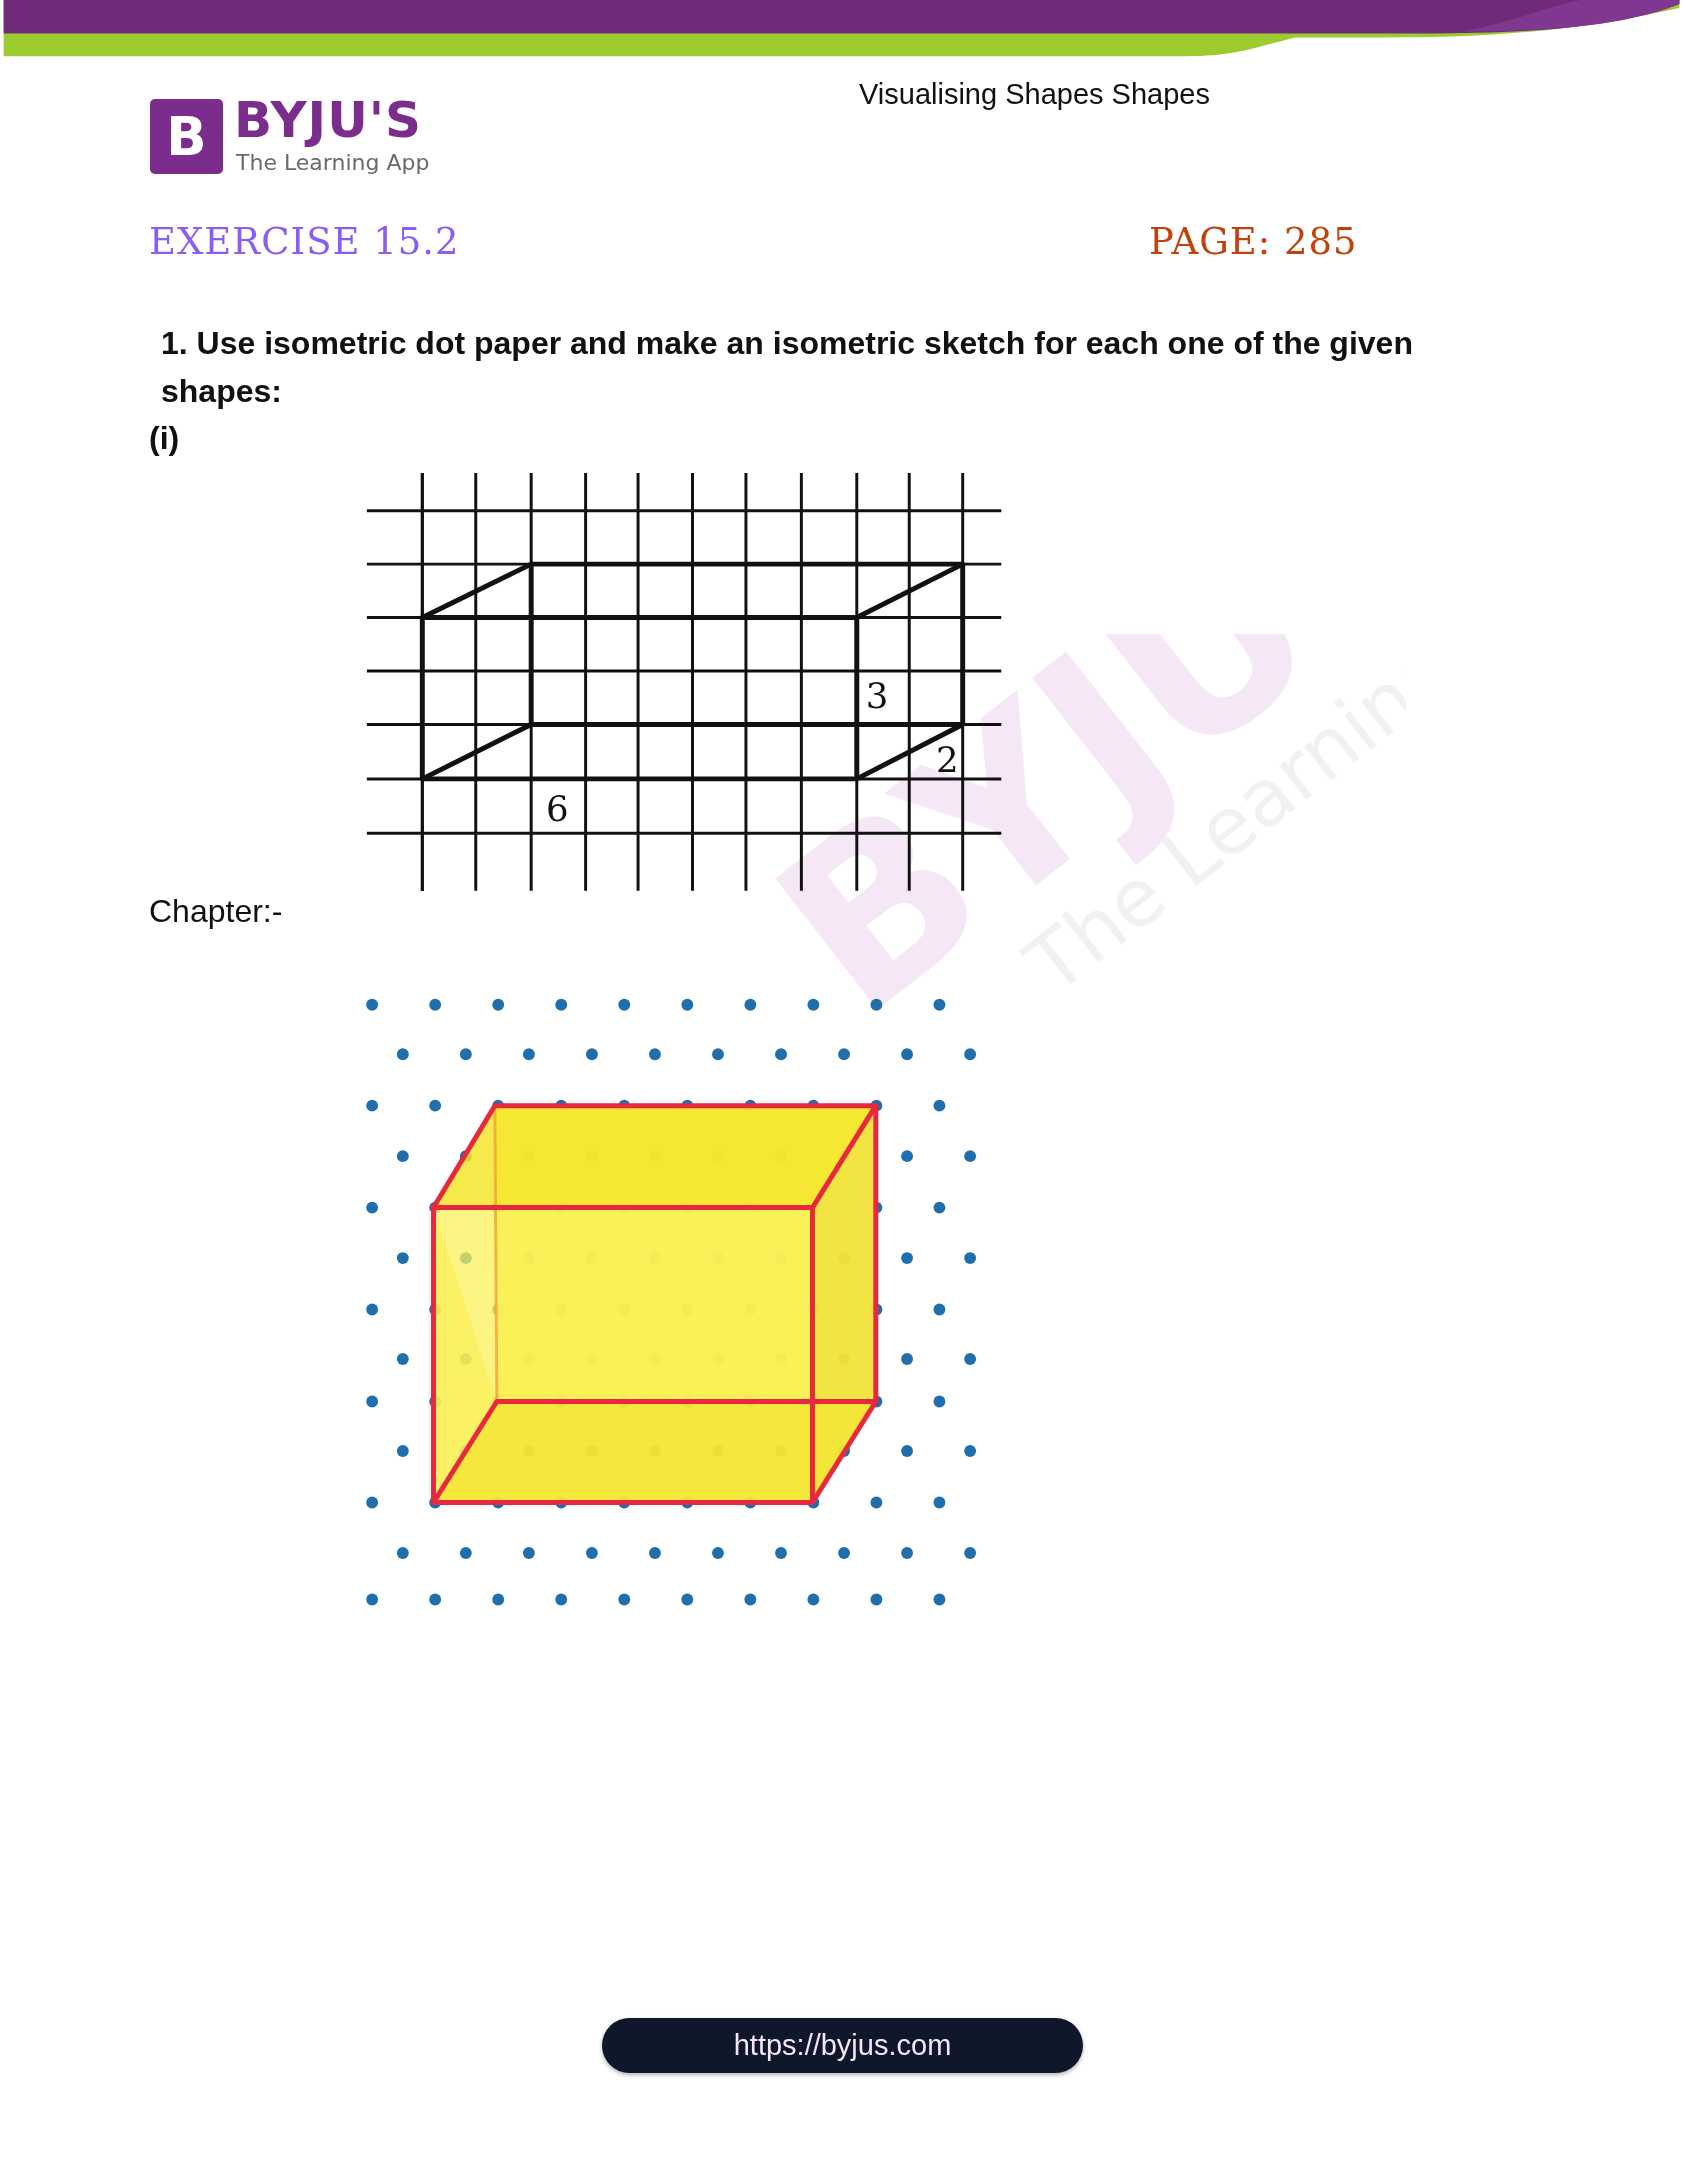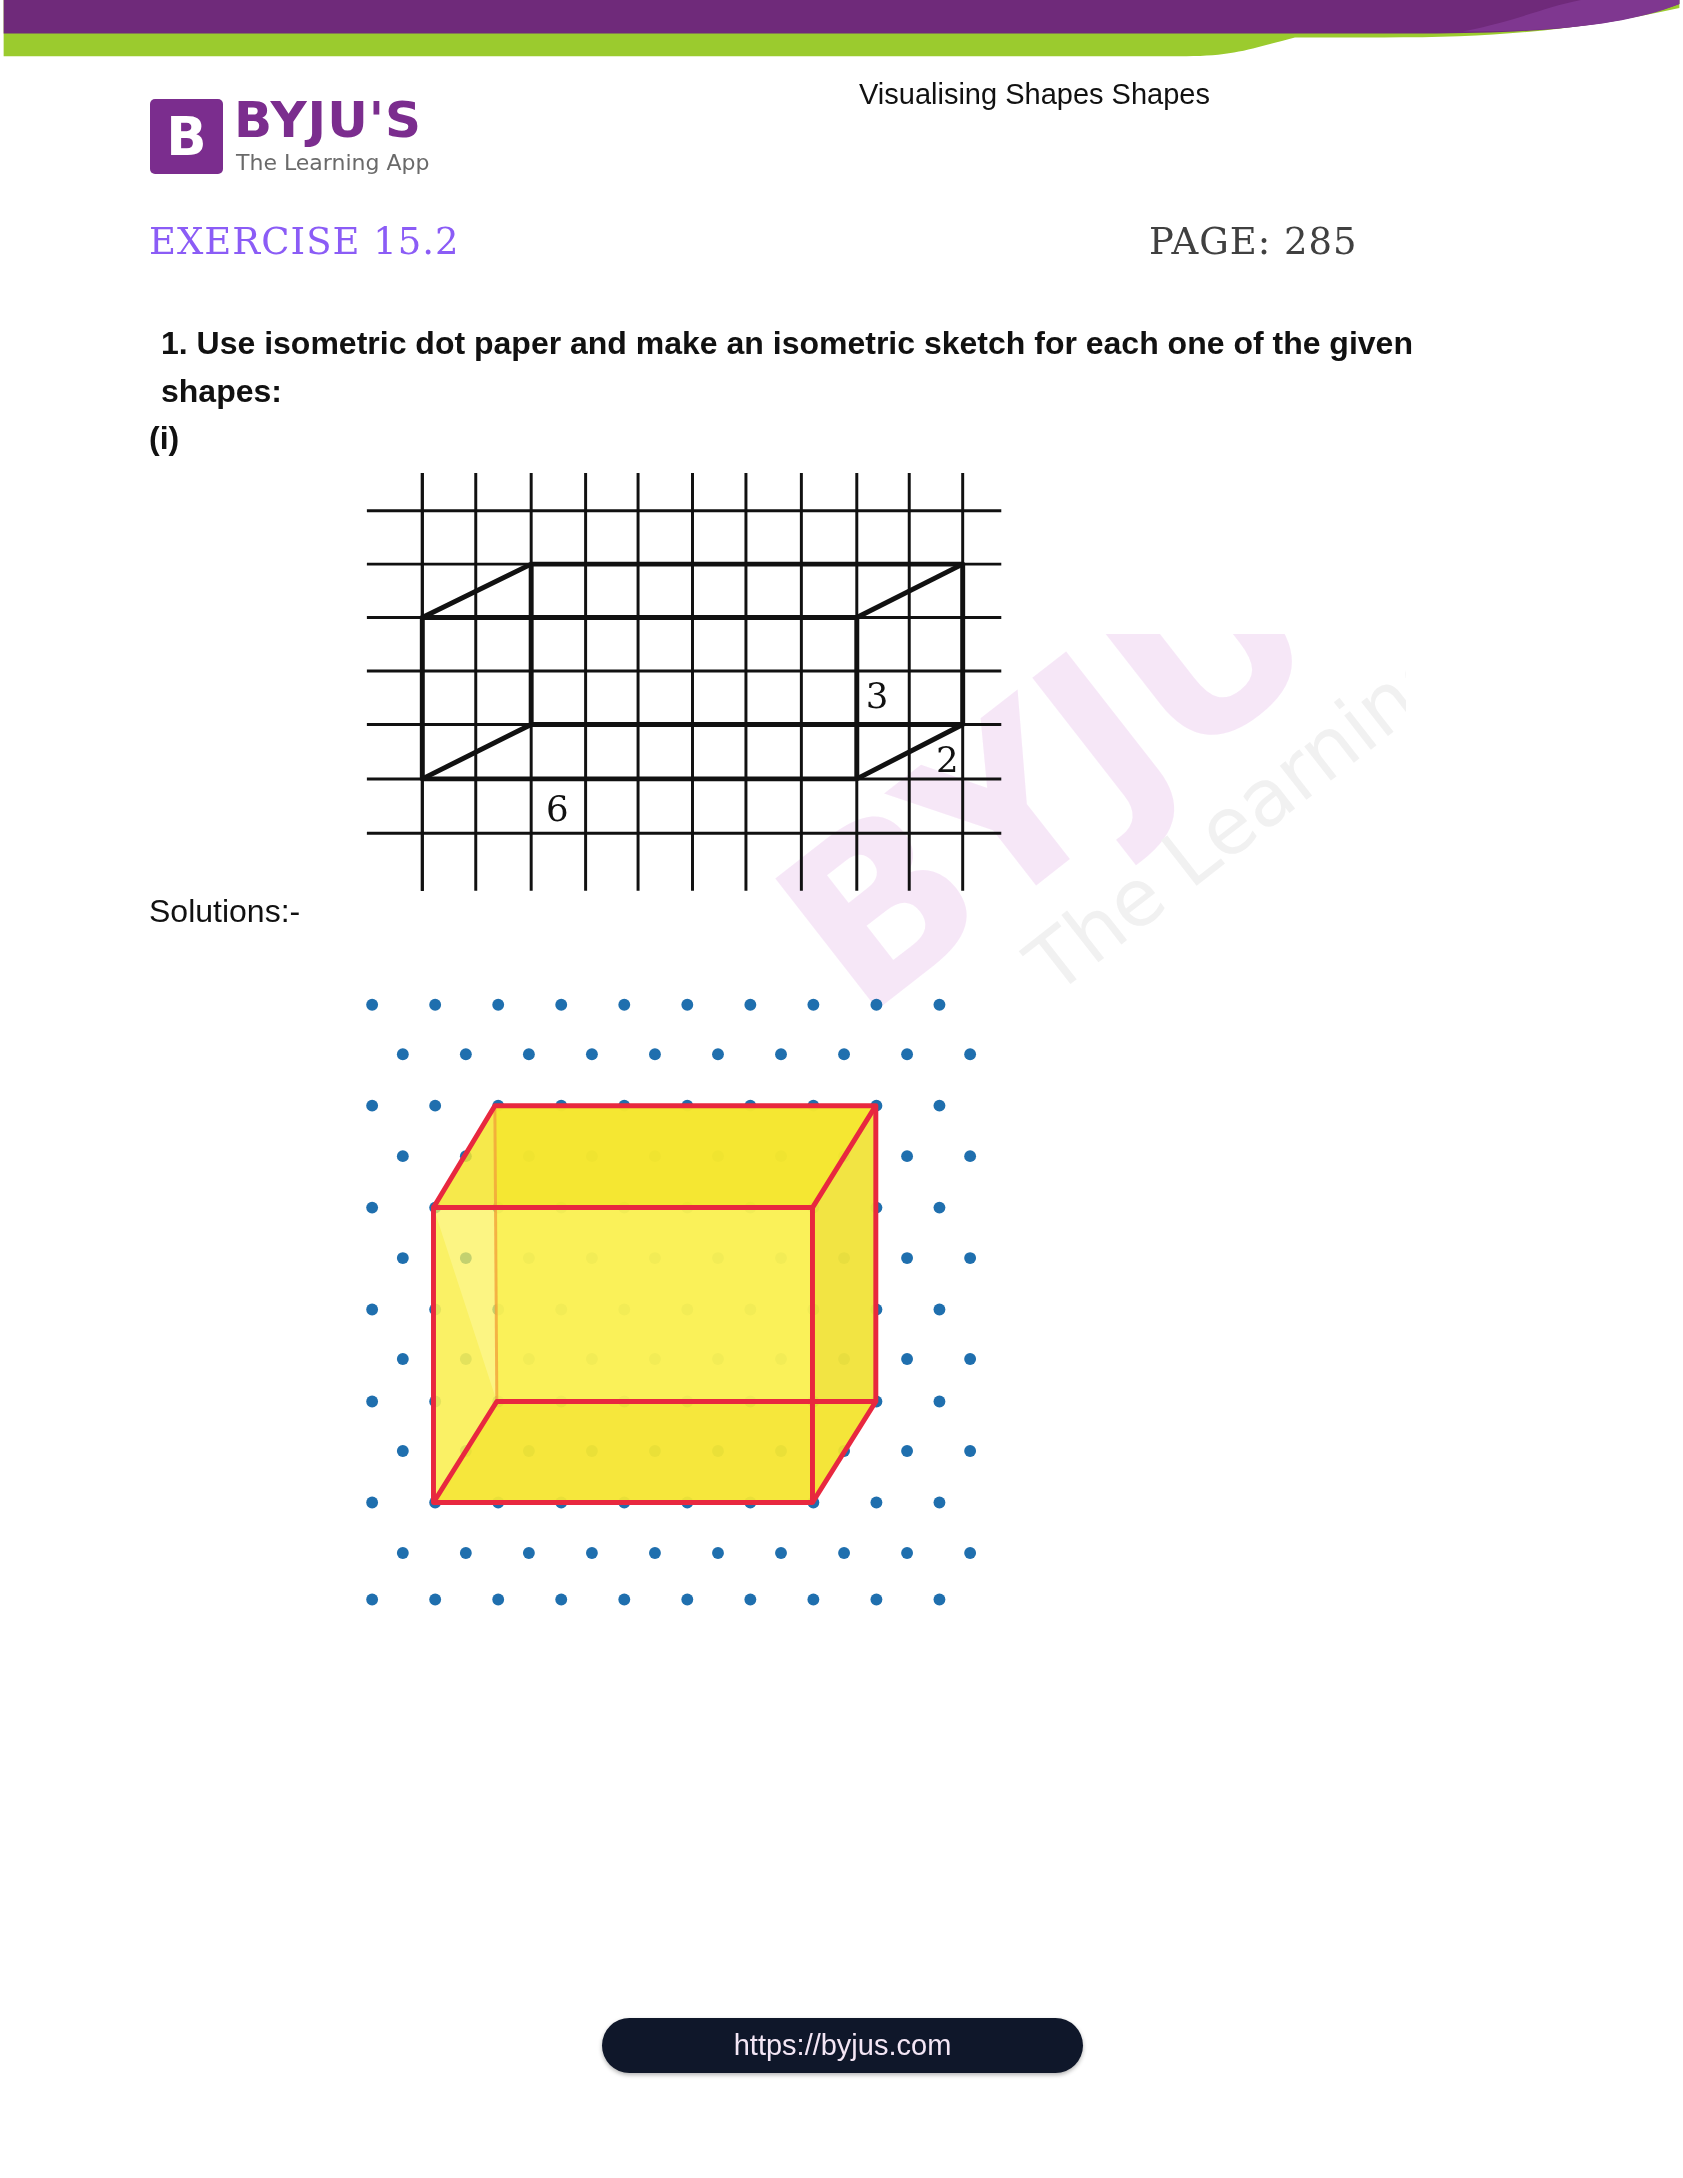--- a/index.html
+++ b/index.html
@@ -5,21 +5,21 @@
   html,body{margin:0;padding:0;background:#fff;}
   body{width:1683px;height:2178px;position:relative;overflow:hidden;font-family:"Liberation Sans",sans-serif;}
   .abs{position:absolute;}
   #header-band{left:0;top:0;width:1683px;height:69px;}
   .logo-box{left:150px;top:99px;width:73px;height:75px;background:#7b2d8e;border-radius:5px;}
   .logo-b{left:158px;top:105px;width:57px;height:63px;color:#fff;font:bold 53px "DejaVu Sans",sans-serif;line-height:63px;text-align:center;}
   .logo-word{left:234px;top:93px;font:bold 50px "DejaVu Sans",sans-serif;color:#7b2d8e;letter-spacing:1px;line-height:55px;}
   .logo-tag{left:236px;top:150px;font:22px "DejaVu Sans",sans-serif;color:#6a6a6a;line-height:26px;}
   .doc-title{left:859px;top:73px;font:29px "Liberation Sans",sans-serif;color:#111;line-height:42px;}
   .exercise{left:149px;top:220px;font:37px "DejaVu Serif",serif;color:#8b5cf6;letter-spacing:1px;font-variant:small-caps;text-transform:uppercase;line-height:44px;text-align:right;}
-  .page-ref{left:1149px;top:220px;font:37px "DejaVu Serif",serif;color:#404040;letter-spacing:1px;text-transform:uppercase;line-height:44px;}
+  .page-ref{left:1149px;top:220px;font:37px "DejaVu Serif",serif;color:#c2410c;letter-spacing:1px;text-transform:uppercase;line-height:44px;}
   .question{left:149px;top:319px;width:1327px;font:bold 32px "Liberation Sans",sans-serif;color:#111;line-height:48px;margin-left:12px;}
   .part{left:149px;top:414px;font:bold 32px "Liberation Sans",sans-serif;color:#111;line-height:48px;}
   .solution{left:149px;top:889px;font:32px "Liberation Sans",sans-serif;color:#111;line-height:44px;}
   .footer-pill{left:602px;top:2018px;width:481px;height:55px;background:#0f172a;border-radius:28px;box-shadow:0 2px 4px rgba(0,0,0,0.3);display:flex;align-items:center;justify-content:center;}
   .footer-pill span{color:#f3e6f5;font:29px "Liberation Sans",sans-serif;}
   .watermark{left:713px;top:634px;width:693px;height:416px;pointer-events:none;}
 </style>
 </head>
 <body>
 
@@ -83,21 +83,21 @@
     <line x1="866" y1="624" x2="973" y2="570"></line>
     <line x1="537" y1="570" x2="537" y2="732"></line>
     <line x1="537" y1="732" x2="973" y2="732"></line>
     <line x1="427" y1="787" x2="537" y2="732"></line>
   </g>
   <text x="552" y="830" font-family="DejaVu Serif, serif" font-size="36" fill="#111">6</text>
   <text x="875" y="715" font-family="DejaVu Serif, serif" font-size="36" fill="#111">3</text>
   <text x="946" y="780" font-family="DejaVu Serif, serif" font-size="36" fill="#111">2</text>
 </svg>
 
-<div class="abs solution">Solutions:-</div>
+<div class="abs solution">Chapter:-</div>
 
 <svg class="abs" id="dotfig" style="left:347px;top:980px;" width="644" height="663" viewBox="350 990 650 670">
   <g id="dots">
       <circle cx="375" cy="1015" r="6" fill="#1f6fae"></circle>
       <circle cx="438.7" cy="1015" r="6" fill="#1f6fae"></circle>
       <circle cx="502.4" cy="1015" r="6" fill="#1f6fae"></circle>
       <circle cx="566.1" cy="1015" r="6" fill="#1f6fae"></circle>
       <circle cx="629.8" cy="1015" r="6" fill="#1f6fae"></circle>
       <circle cx="693.5" cy="1015" r="6" fill="#1f6fae"></circle>
       <circle cx="757.2" cy="1015" r="6" fill="#1f6fae"></circle>

